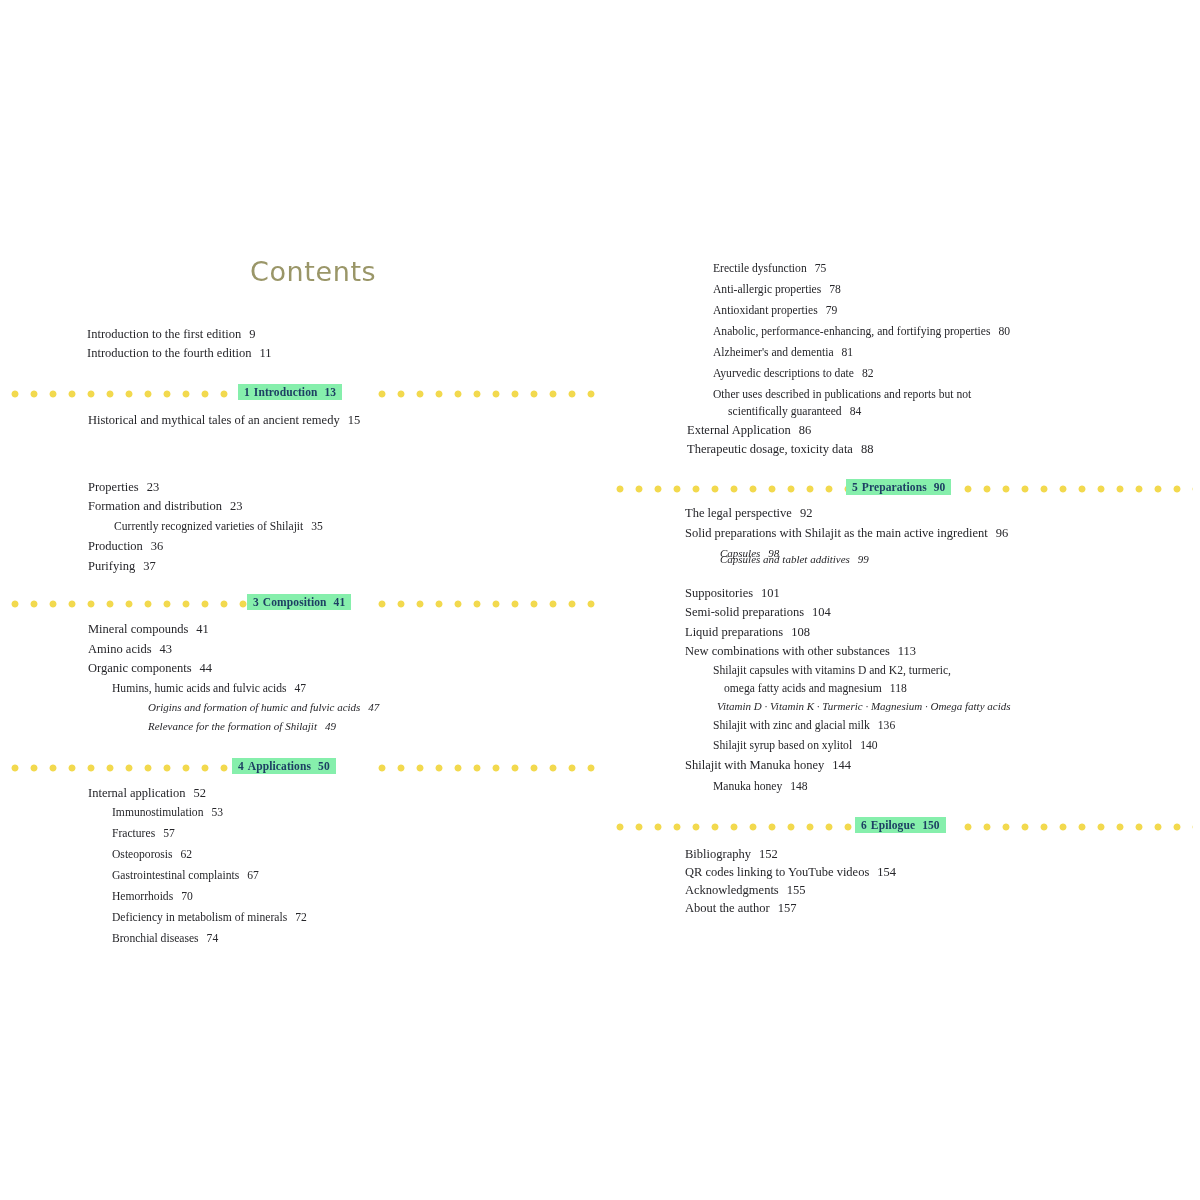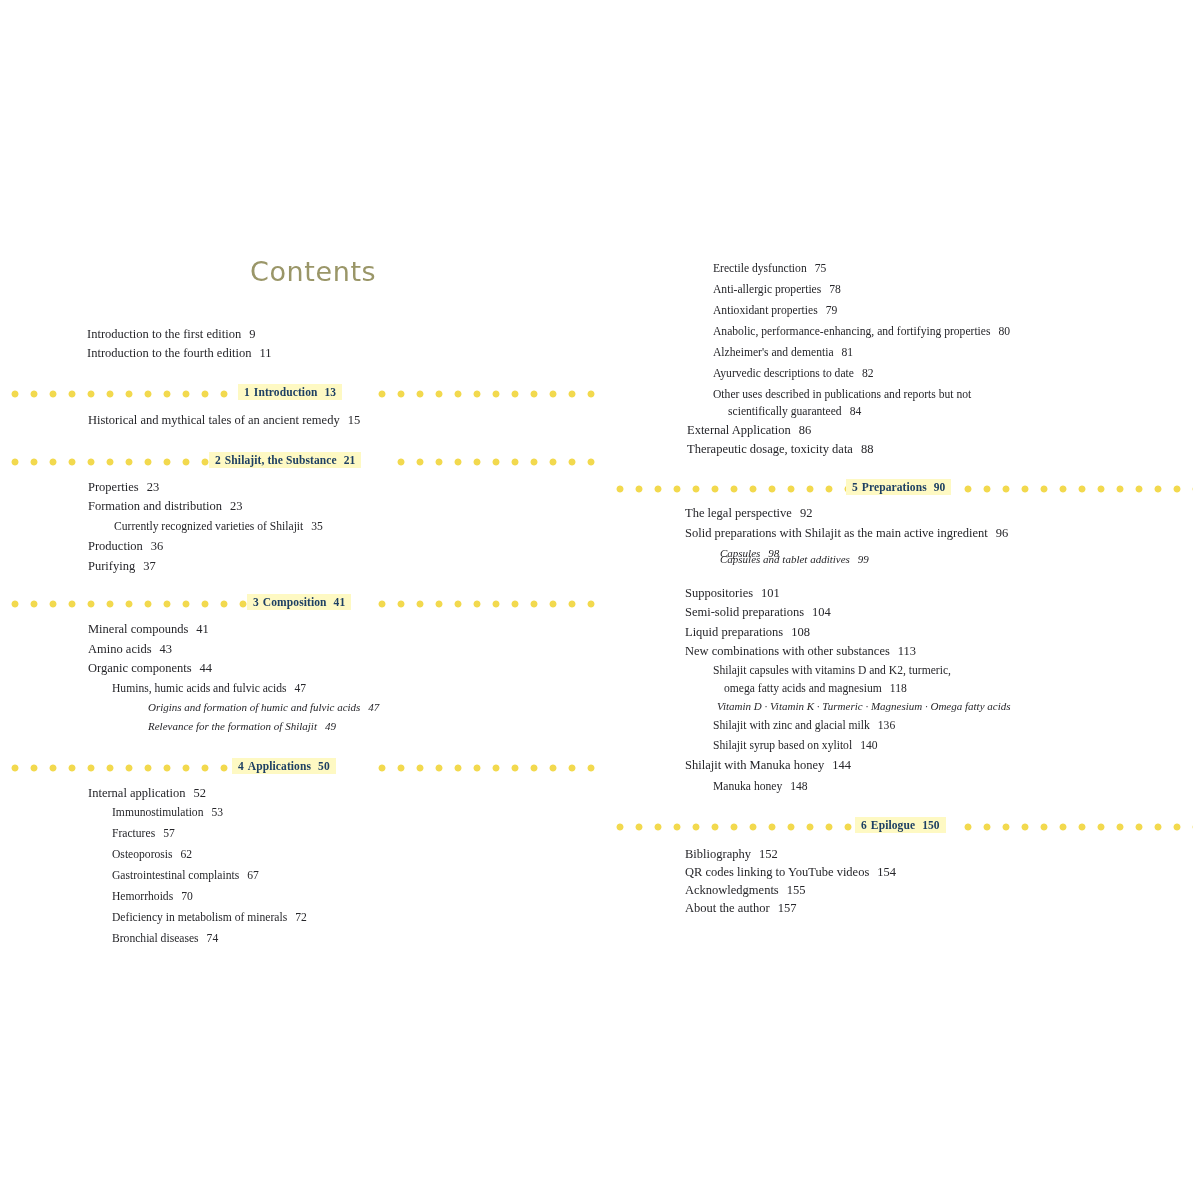--- a/index.html
+++ b/index.html
@@ -63,21 +63,21 @@
   }
   .chapter-rule .label {
     position: absolute;
     top: -2px;
     font-family: "Liberation Serif", "DejaVu Serif", serif;
     font-weight: bold;
     font-size: 11.5px;
     color: #1d3f63;
     white-space: nowrap;
     letter-spacing: 0.1px;
-    background: #fef9c3;
+    background: #86efac;
     padding: 0 6px;
     line-height: 16px;
   }
   .chapter-rule .label .num { margin-right: 4px; }
   .chapter-rule .label .pg  { margin-left: 7px; }
 
   
   .entry {
     position: absolute;
     white-space: nowrap;
@@ -113,27 +113,20 @@
       <div class="dots-right" style="left:377px; width:223px;"></div>
       <div class="label" style="left:238px;">
         <span class="num">1</span><span>Introduction</span><span class="pg">13</span>
       </div>
     </div>
 
     <div class="entry lvl0" style="left:88px; top:414px;">
       <span>Historical and mythical tales of an ancient remedy</span><span class="pg">15</span>
     </div>
 
-    <div class="chapter-rule" style="top:454px;">
-      <div class="dots-left" style="left:10px;  width:204px;"></div>
-      <div class="dots-right" style="left:396px; width:204px;"></div>
-      <div class="label" style="left:209px;">
-        <span class="num">2</span><span>Shilajit, the Substance</span><span class="pg">21</span>
-      </div>
-    </div>
 
     <div class="entry lvl0" style="left:88px; top:481px;">
       <span>Properties</span><span class="pg">23</span>
     </div>
     <div class="entry lvl0" style="left:88px; top:500px;">
       <span>Formation and distribution</span><span class="pg">23</span>
     </div>
     <div class="entry lvl1" style="left:114px; top:520px;">
       <span>Currently recognized varieties of Shilajit</span><span class="pg">35</span>
     </div>

